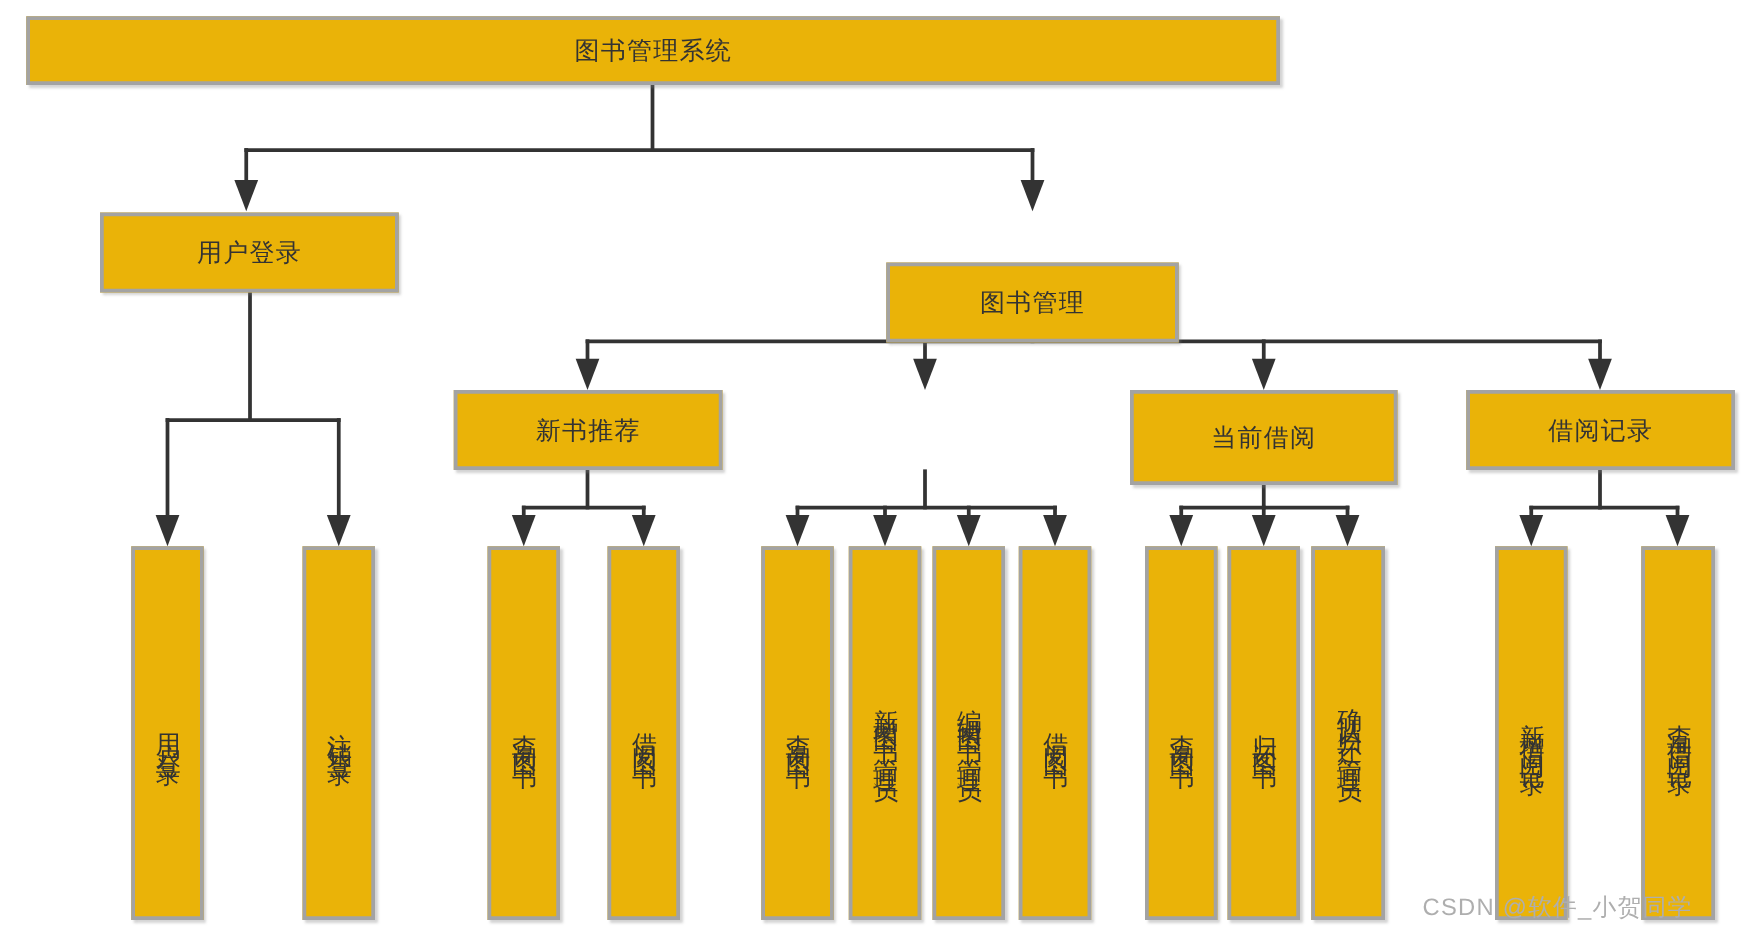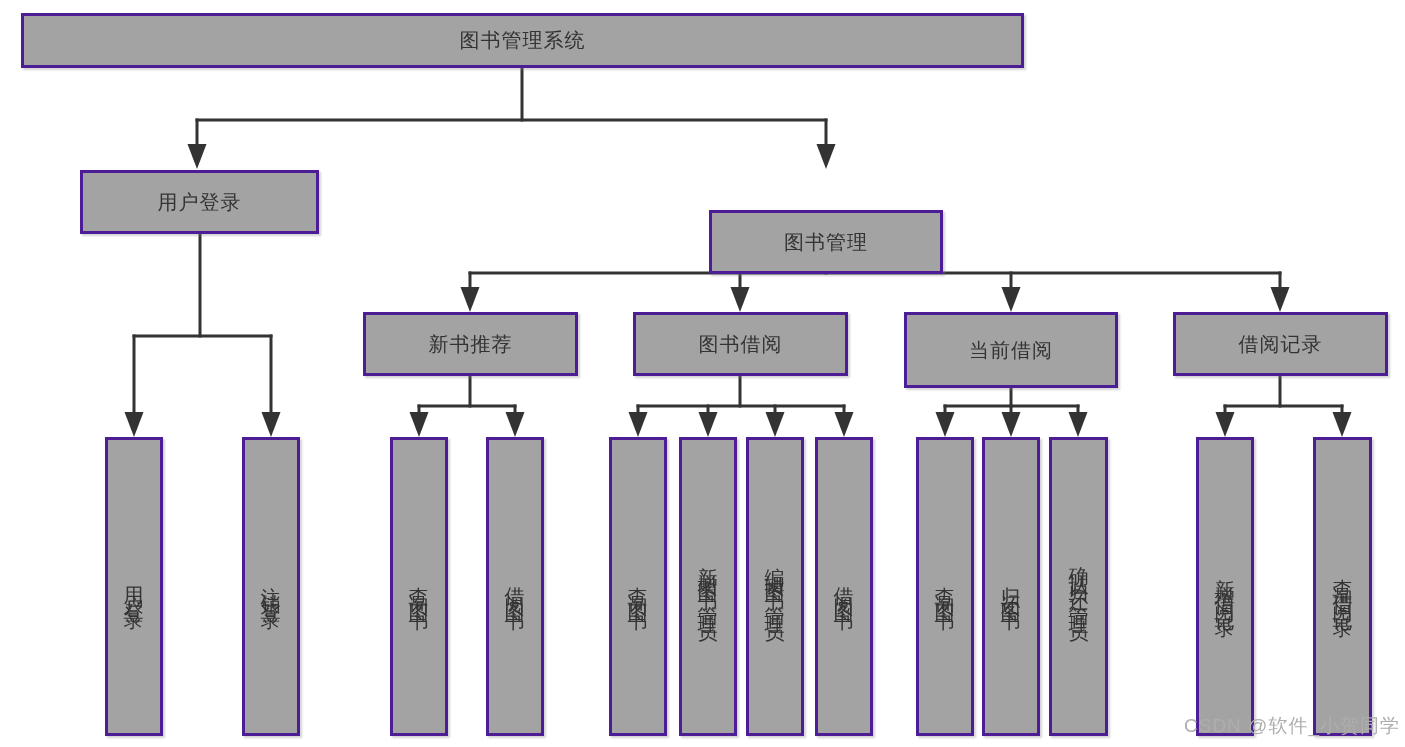--- a/index.html
+++ b/index.html
@@ -7,40 +7,40 @@
     position:relative;
     width:1405px;height:747px;
     background:#ffffff;
     font-family:"Liberation Sans","DejaVu Sans",sans-serif;
     color:#333333;
     overflow:hidden;
   }
   svg.connectors{position:absolute;left:0;top:0;width:1405px;height:747px;}
   .box{
     position:absolute;
-    background:#a3a3a3;
-    border:3px solid #4c1d95;
+    background:#eab308;
+    border:3px solid #a3a3a3;
     box-sizing:border-box;
     display:flex;align-items:center;justify-content:center;
     font-size:20px;
     letter-spacing:1px;
     box-shadow:2px 2px 2px rgba(130,130,130,0.35);
   }
   .leaf{
     display:block;
     writing-mode:vertical-rl;
     text-orientation:mixed;
     text-align:center;
     letter-spacing:8px;
     line-height:52px;
     font-size:20px;
   }
   .watermark{
     position:absolute;
-    left:1184px;top:713px;
+    left:1138px;top:713px;
     font-size:19px;
     color:#aeaeae;
     letter-spacing:1px;
     white-space:nowrap;
   }
 </style>
 </head>
 <body>
 
 <div class="stage">
@@ -110,21 +110,20 @@
       <polygon points="1332.5,412 1351.5,412 1342,437"></polygon>
     </g>
   </svg>
 
   <div class="box" style="left:21px;top:13px;width:1003px;height:55px;">图书管理系统</div>
 
   <div class="box" style="left:80px;top:170px;width:239px;height:64px;">用户登录</div>
   <div class="box" style="left:709px;top:170px;width:234px;height:64px;margin-top:40px;">图书管理</div>
 
   <div class="box" style="left:363px;top:312px;width:215px;height:64px;">新书推荐</div>
-  <div class="box" style="left:633px;top:312px;width:215px;height:64px;">图书借阅</div>
   <div class="box" style="left:904px;top:312px;width:214px;height:76px;">当前借阅</div>
   <div class="box" style="left:1173px;top:312px;width:215px;height:64px;">借阅记录</div>
 
   <div class="box leaf" style="left:105px;top:437px;width:58px;height:299px;">用户登录</div>
   <div class="box leaf" style="left:242px;top:437px;width:58px;height:299px;">注销登录</div>
 
   <div class="box leaf" style="left:390px;top:437px;width:58px;height:299px;">查询图书</div>
   <div class="box leaf" style="left:486px;top:437px;width:58px;height:299px;">借阅图书</div>
 
   <div class="box leaf" style="left:609px;top:437px;width:58px;height:299px;">查询图书</div>

